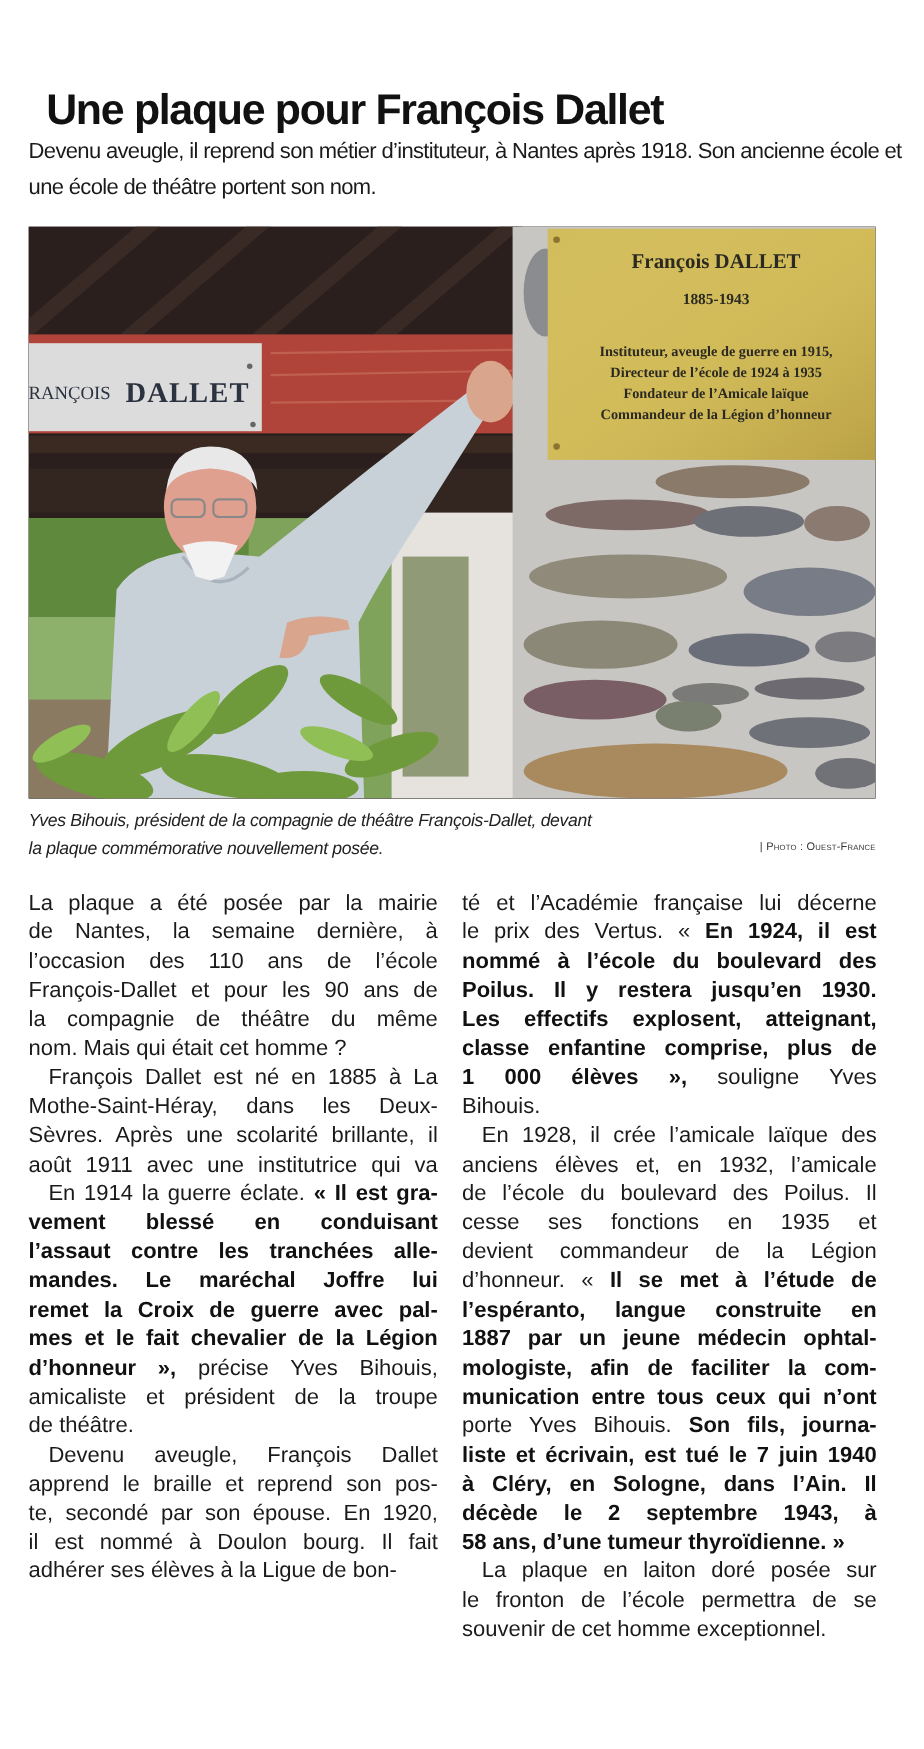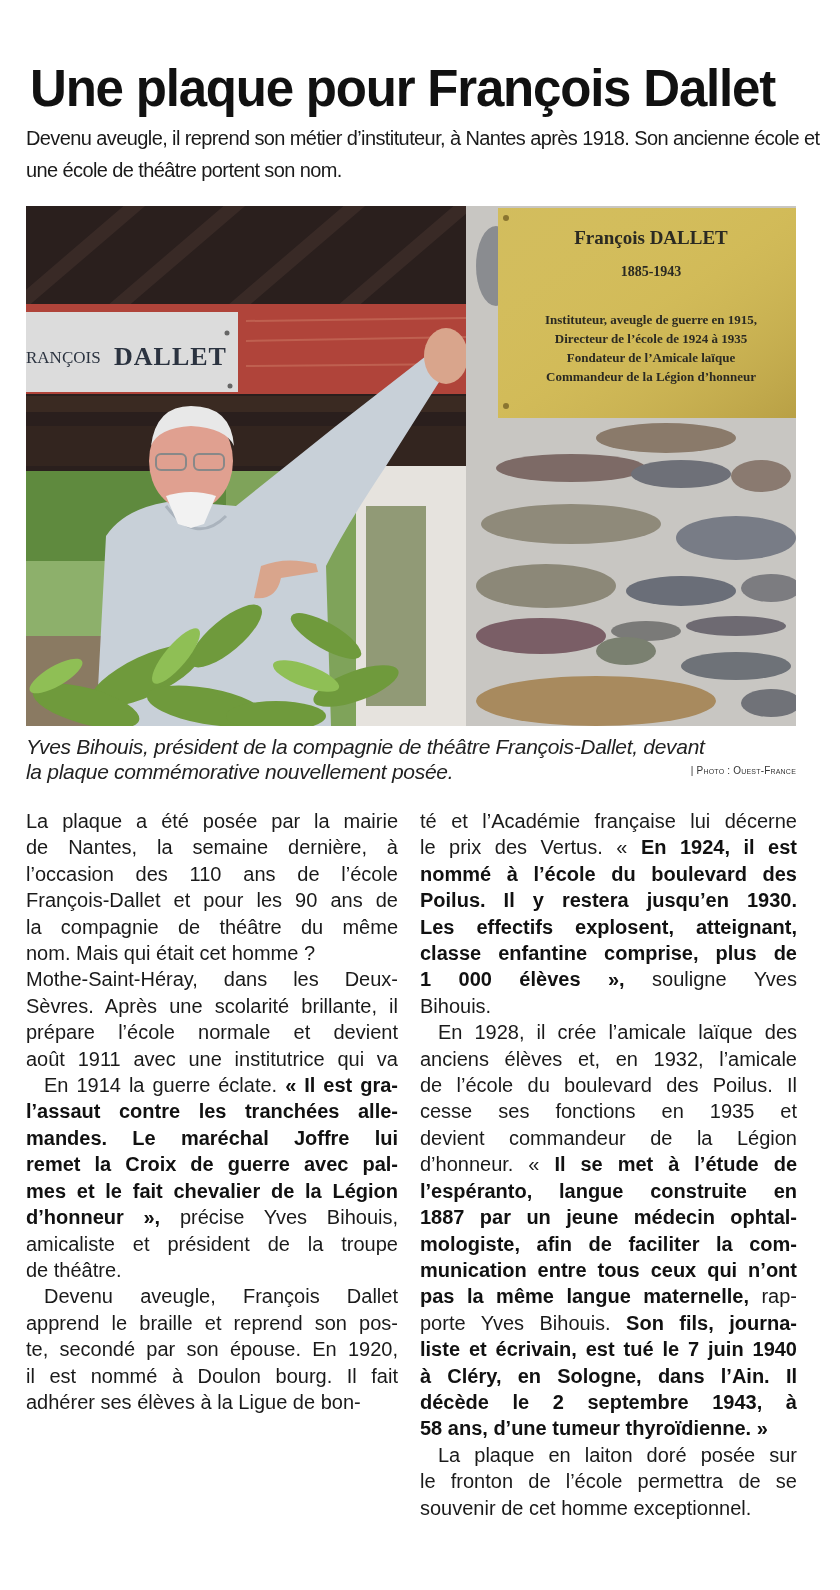--- a/index.html
+++ b/index.html
@@ -1,37 +1,37 @@
 <!DOCTYPE html>
 <html><head>
 <meta charset="utf-8">
 <style>
   html, body { margin: 0; padding: 0; background: #ffffff; }
   body { width: 840px; height: 1590px; position: relative; overflow: hidden; color: #1a1a1a; }
   .headline {
-    position: absolute; left: 26px; top: 62px; margin: 4px;
+    position: absolute; left: 26px; top: 62px; margin: 16px;
     font-family: "Liberation Sans", sans-serif; font-weight: bold;
-    font-size: 51px; letter-spacing: -1.2px; color: #111; line-height: 46px;
+    font-size: 39px; letter-spacing: -1.2px; color: #111; line-height: 46px;
     white-space: nowrap;
     text-align: center;
   }
   .standfirst {
     position: absolute; left: 26px; top: 122px; width: 800px; margin: 0;
     font-family: "Liberation Sans", sans-serif; font-size: 20px;
     letter-spacing: -0.6px; line-height: 32px; color: #1a1a1a;
   }
   .photo {
     position: absolute; left: 26px; top: 206px; width: 770px; height: 520px;
     overflow: hidden; background: #2a1f1d;
   }
   .photo svg { display: block; }
   .caption {
     position: absolute; left: 26px; top: 734px; width: 770px; margin: 0;
     font-family: "Liberation Sans", sans-serif; font-style: italic;
-    font-size: 21px; line-height: 25px; color: #222; letter-spacing: -0.3px;
+    font-size: 16px; line-height: 25px; color: #222; letter-spacing: -0.3px;
   }
   .credit {
     position: absolute; right: 44px; top: 765px;
     font-family: "Liberation Sans", sans-serif; font-size: 10px; color: #333;
     font-variant: small-caps; letter-spacing: 0.2px;
   }
   .col {
     position: absolute; top: 808px; width: 372px;
     font-family: "Liberation Sans", sans-serif; font-size: 20px;
     line-height: 26.4px; color: #1a1a1a; text-align: justify;
@@ -162,25 +162,26 @@
 </div>
 <div class="credit">| Photo : Ouest-France</div>
 
 <div class="col col-left">
     <span class="line">La plaque a été posée par la mairie</span>
     <span class="line">de Nantes, la semaine dernière, à</span>
     <span class="line">l’occasion des 110 ans de l’école</span>
     <span class="line">François-Dallet et pour les 90 ans de</span>
     <span class="line">la compagnie de théâtre du même</span>
     <span class="line last">nom. Mais qui était cet homme ?</span>
+    <span class="line ind">François Dallet est né en 1885 à La</span>
     <span class="line">Mothe-Saint-Héray, dans les Deux-</span>
     <span class="line">Sèvres. Après une scolarité brillante, il</span>
-    <span class="line">prépare l’école normale et devient</span>
     <span class="line">août 1911 avec une institutrice qui va</span>
     <span class="line ind">En 1914 la guerre éclate.<b> « Il est gra-</b></span>
+    <span class="line"><b>vement blessé en conduisant</b></span>
     <span class="line"><b>l’assaut contre les tranchées alle-</b></span>
     <span class="line"><b>mandes. Le maréchal Joffre lui</b></span>
     <span class="line"><b>remet la Croix de guerre avec pal-</b></span>
     <span class="line"><b>mes et le fait chevalier de la Légion</b></span>
     <span class="line"><b>d’honneur »,</b> précise Yves Bihouis,</span>
     <span class="line">amicaliste et président de la troupe</span>
     <span class="line last">de théâtre.</span>
     <span class="line ind">Devenu aveugle, François Dallet</span>
     <span class="line">apprend le braille et reprend son pos-</span>
     <span class="line">te, secondé par son épouse. En 1920,</span>
@@ -199,21 +200,20 @@
     <span class="line ind">En 1928, il crée l’amicale laïque des</span>
     <span class="line">anciens élèves et, en 1932, l’amicale</span>
     <span class="line">de l’école du boulevard des Poilus. Il</span>
     <span class="line">cesse ses fonctions en 1935 et</span>
     <span class="line">devient commandeur de la Légion</span>
     <span class="line">d’honneur. « <b>Il se met à l’étude de</b></span>
     <span class="line"><b>l’espéranto, langue construite en</b></span>
     <span class="line"><b>1887 par un jeune médecin ophtal-</b></span>
     <span class="line"><b>mologiste, afin de faciliter la com-</b></span>
     <span class="line"><b>munication entre tous ceux qui n’ont</b></span>
-    <span class="line"><b>pas la même langue maternelle,</b> rap-</span>
     <span class="line">porte Yves Bihouis. <b>Son fils, journa-</b></span>
     <span class="line"><b>liste et écrivain, est tué le 7 juin 1940</b></span>
     <span class="line"><b>à Cléry, en Sologne, dans l’Ain. Il</b></span>
     <span class="line"><b>décède le 2 septembre 1943, à</b></span>
     <span class="line last"><b>58 ans, d’une tumeur thyroïdienne. »</b></span>
     <span class="line ind">La plaque en laiton doré posée sur</span>
     <span class="line">le fronton de l’école permettra de se</span>
     <span class="line last">souvenir de cet homme exceptionnel.</span>
   </div>
 

